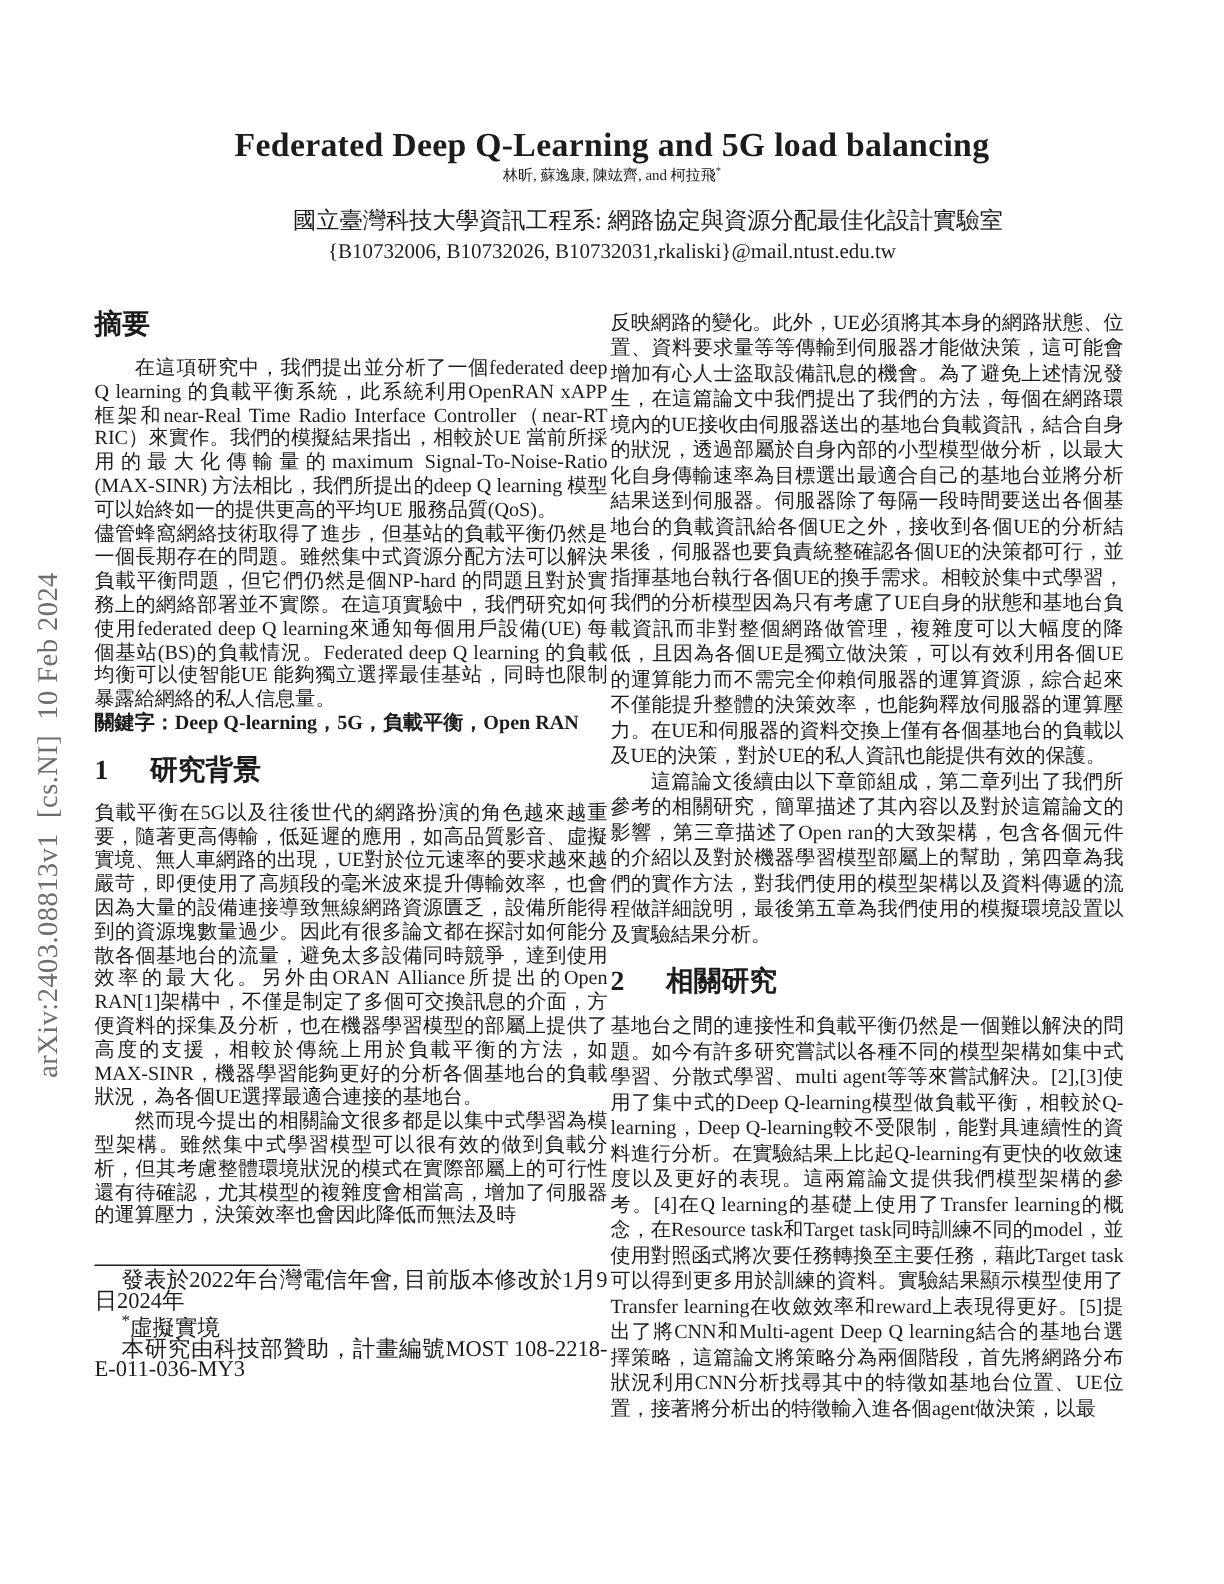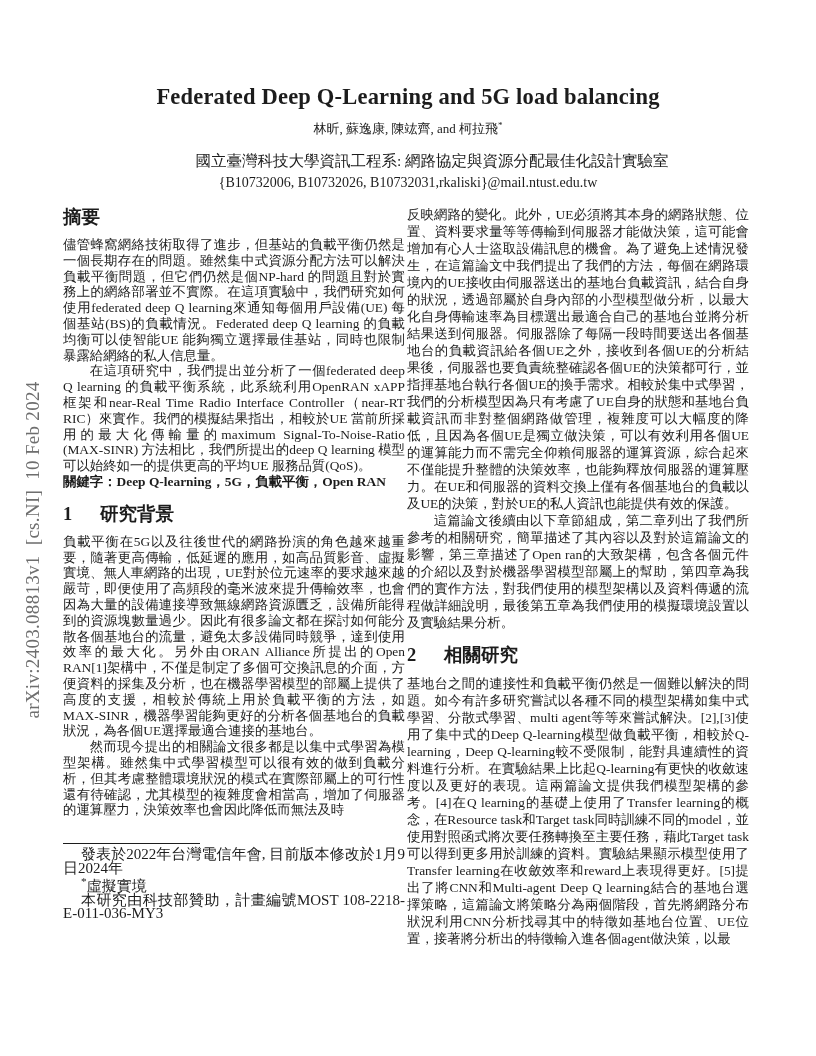--- a/index.html
+++ b/index.html
@@ -28,21 +28,21 @@
     position:absolute;
     top:84px; left:0;
     width:100%;
     text-align:center;
   }
   .title {
     font-size:22.5px;
     font-weight:bold;
     letter-spacing:0.2px;
   }
-  .authors { margin-top:10px; font-size:13px; }
+  .authors { font-size:10px; }
   .authors sup { font-size:70%; }
   .affiliation { margin-top:13px; font-size:15.5px;padding-left:48px; }
   .email { margin-top:3px; font-size:14px; }
   
   .columns {
     position:absolute;
     top:206px; left:63px;
     width:697px;
     display:flex;
     gap:2px;
@@ -95,22 +95,22 @@
     <div class="title">Federated Deep Q-Learning and 5G load balancing</div>
     <div class="authors"><span>林昕, 蘇逸康, 陳竑齊, and  柯拉飛</span><sup>*</sup></div>
     <div class="affiliation">國立臺灣科技大學資訊工程系: 網路協定與資源分配最佳化設計實驗室</div>
     <div class="email">{B10732006, B10732026, B10732031,rkaliski}@mail.ntust.edu.tw</div>
   </div>
 
   <div class="columns">
 
     <div class="col col-left">
       <div class="heading abstract-heading">摘要</div>
+      <p class="body-par indent">在這項研究中，我們提出並分析了一個federated deep Q learning 的負載平衡系統，此系統利用OpenRAN xAPP 框架和near-Real Time Radio Interface Controller（near-RT RIC）來實作。我們的模擬結果指出，相較於UE 當前所採用的最大化傳輸量的maximum Signal-To-Noise-Ratio (MAX-SINR) 方法相比，我們所提出的deep Q learning 模型可以始終如一的提供更高的平均UE 服務品質(QoS)。</p>
       <p class="body-par">儘管蜂窩網絡技術取得了進步，但基站的負載平衡仍然是一個長期存在的問題。雖然集中式資源分配方法可以解決負載平衡問題，但它們仍然是個NP-hard 的問題且對於實務上的網絡部署並不實際。在這項實驗中，我們研究如何使用federated deep Q learning來通知每個用戶設備(UE) 每個基站(BS)的負載情況。Federated deep Q learning 的負載均衡可以使智能UE 能夠獨立選擇最佳基站，同時也限制暴露給網絡的私人信息量。</p>
-      <p class="body-par indent">在這項研究中，我們提出並分析了一個federated deep Q learning 的負載平衡系統，此系統利用OpenRAN xAPP 框架和near-Real Time Radio Interface Controller（near-RT RIC）來實作。我們的模擬結果指出，相較於UE 當前所採用的最大化傳輸量的maximum Signal-To-Noise-Ratio (MAX-SINR) 方法相比，我們所提出的deep Q learning 模型可以始終如一的提供更高的平均UE 服務品質(QoS)。</p>
       <p class="body-par keywords"><span>關鍵字：</span><span>Deep Q-learning，5G，負載平衡，Open RAN</span></p>
 
       <div class="heading section-heading"><span class="sec-num">1</span><span>研究背景</span></div>
       <p class="body-par">負載平衡在5G以及往後世代的網路扮演的角色越來越重要，隨著更高傳輸，低延遲的應用，如高品質影音、虛擬實境、無人車網路的出現，UE對於位元速率的要求越來越嚴苛，即便使用了高頻段的毫米波來提升傳輸效率，也會因為大量的設備連接導致無線網路資源匱乏，設備所能得到的資源塊數量過少。因此有很多論文都在探討如何能分散各個基地台的流量，避免太多設備同時競爭，達到使用效率的最大化。另外由ORAN Alliance所提出的Open RAN[1]架構中，不僅是制定了多個可交換訊息的介面，方便資料的採集及分析，也在機器學習模型的部屬上提供了高度的支援，相較於傳統上用於負載平衡的方法，如MAX-SINR，機器學習能夠更好的分析各個基地台的負載狀況，為各個UE選擇最適合連接的基地台。</p>
       <p class="body-par indent">然而現今提出的相關論文很多都是以集中式學習為模型架構。雖然集中式學習模型可以很有效的做到負載分析，但其考慮整體環境狀況的模式在實際部屬上的可行性還有待確認，尤其模型的複雜度會相當高，增加了伺服器的運算壓力，決策效率也會因此降低而無法及時</p>
 
       <div class="footnote">
         <div class="footnote-rule"></div>
         <p>發表於2022年台灣電信年會, 目前版本修改於1月9日2024年</p>
         <p><sup>*</sup><span>虛擬實境</span></p>

